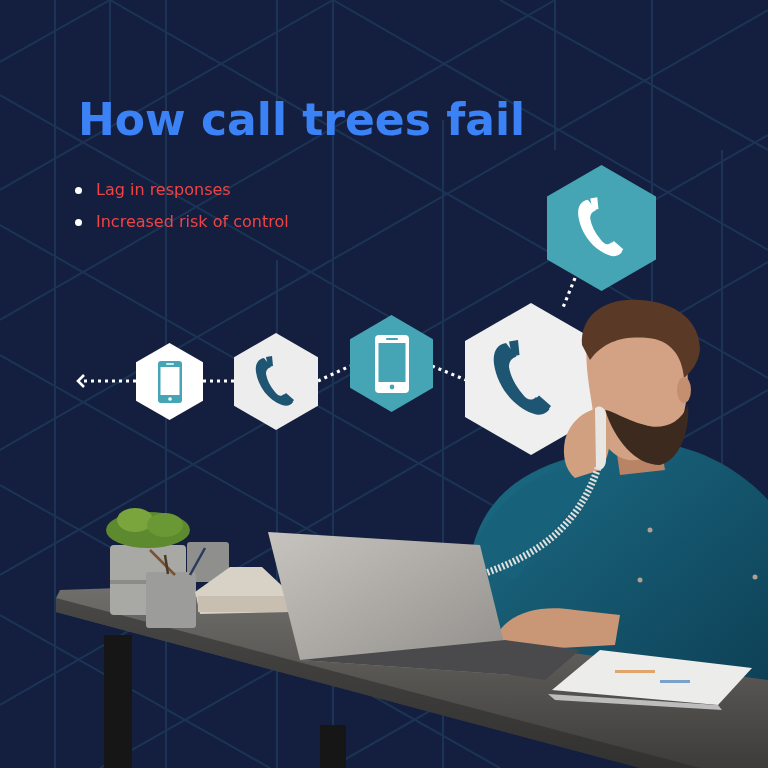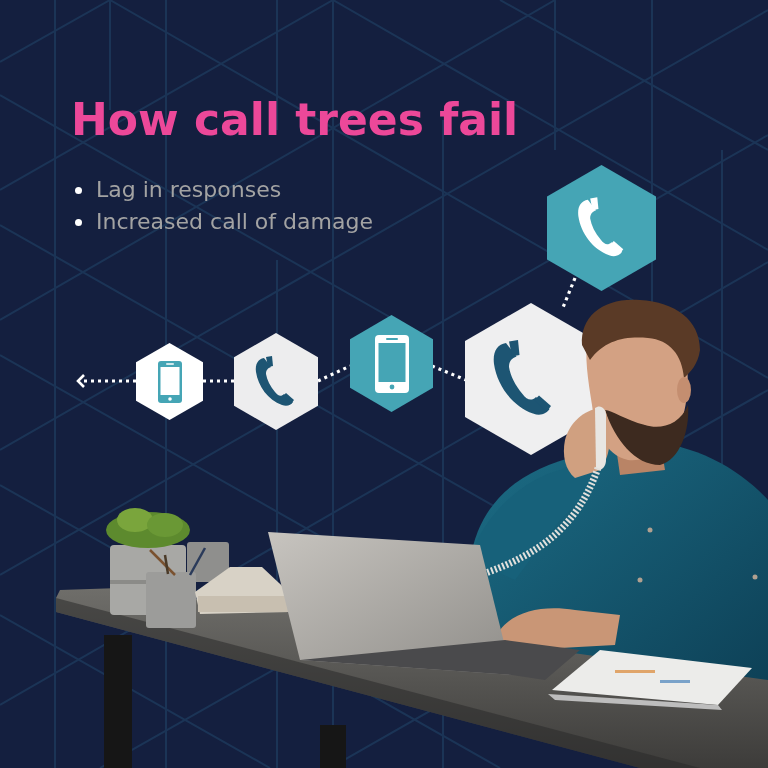--- a/index.html
+++ b/index.html
@@ -1,21 +1,21 @@
 <!DOCTYPE html>
 <html><head>
 <meta charset="utf-8">
 <style>
   html, body { margin:0; padding:0; }
   body { width:768px; height:768px; overflow:hidden; background:#141f3f; font-family:"DejaVu Sans", sans-serif; }
   .canvas { position:relative; width:768px; height:768px; background:#141f3f; overflow:hidden; }
   .pattern { position:absolute; left:0; top:0; width:768px; height:768px; }
-  .title { position:absolute; left:71px; top:92px; margin:0; font-family:"DejaVu Sans", sans-serif; font-weight:bold; font-size:44px; color:#ec4899; letter-spacing:0px; line-height:56px; white-space:nowrap; }
+  .title { position:absolute; left:78px; top:92px; margin:0; font-family:"DejaVu Sans", sans-serif; font-weight:bold; font-size:44px; color:#3b82f6; letter-spacing:0px; line-height:56px; white-space:nowrap; }
   .bullets { position:absolute; left:74px; top:174px; margin:0; padding:0; list-style:none; }
-  .bullets li { position:relative; padding-left:22px; font-family:"DejaVu Sans", sans-serif; font-size:22px; color:#a3a3a3; line-height:31.5px; white-space:nowrap; }
+  .bullets li { position:relative; padding-left:22px; font-family:"DejaVu Sans", sans-serif; font-size:16px; color:#ef4444; line-height:31.5px; white-space:nowrap; }
   .bullets li .dot { position:absolute; left:1px; top:13px; width:7px; height:7px; border-radius:50%; background:#ffffff; }
   .hex { position:absolute; clip-path:polygon(50% 0%, 100% 25%, 100% 75%, 50% 100%, 0% 75%, 0% 25%); display:flex; align-items:center; justify-content:center; }
   .hex svg { display:block; }
   .connectors { position:absolute; left:0; top:0; width:768px; height:768px; }
   .scene { position:absolute; left:0; top:0; width:768px; height:768px; }
 </style>
 </head>
 <body>
 
 <div class="canvas">
@@ -48,21 +48,21 @@
       <line x1="0" y1="355" x2="730" y2="768"></line>
       <line x1="0" y1="485" x2="500" y2="768"></line>
       <line x1="0" y1="615" x2="270" y2="768"></line>
     </g>
   </svg>
 
   <h1 class="title">How call trees fail</h1>
 
   <ul class="bullets">
     <li><span class="dot"></span><span>Lag in responses</span></li>
-    <li><span class="dot"></span><span>Increased call of damage</span></li>
+    <li><span class="dot"></span><span>Increased risk of control</span></li>
   </ul>
 
   <svg class="connectors" viewBox="0 0 768 768" xmlns="http://www.w3.org/2000/svg">
     <g stroke="#ffffff" stroke-width="3.2" stroke-dasharray="3 4" fill="none" stroke-linecap="butt">
       <line x1="84" y1="381" x2="136" y2="381"></line>
       <line x1="203" y1="381" x2="234" y2="381"></line>
       <line x1="318" y1="381" x2="350" y2="366"></line>
       <line x1="432" y1="366" x2="466" y2="380"></line>
       <line x1="575" y1="278" x2="562" y2="310"></line>
     </g>

